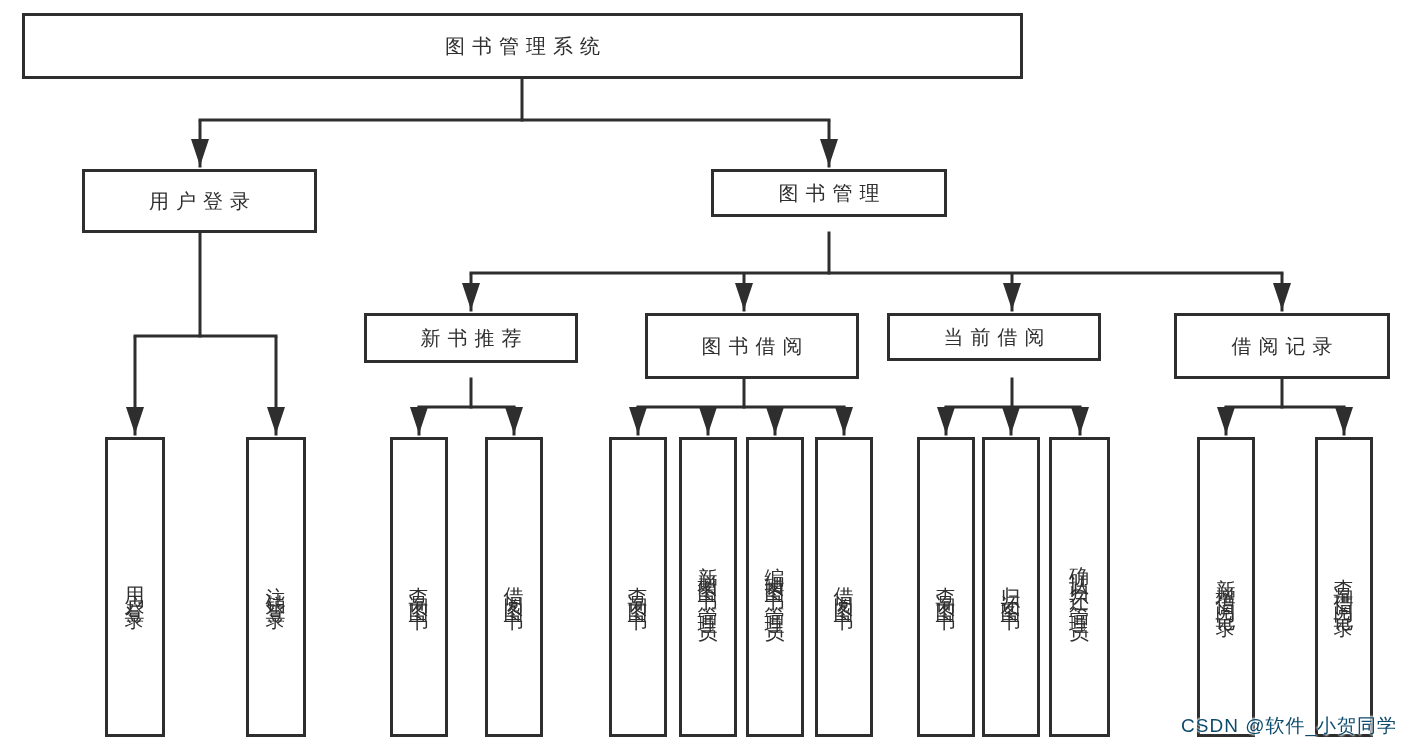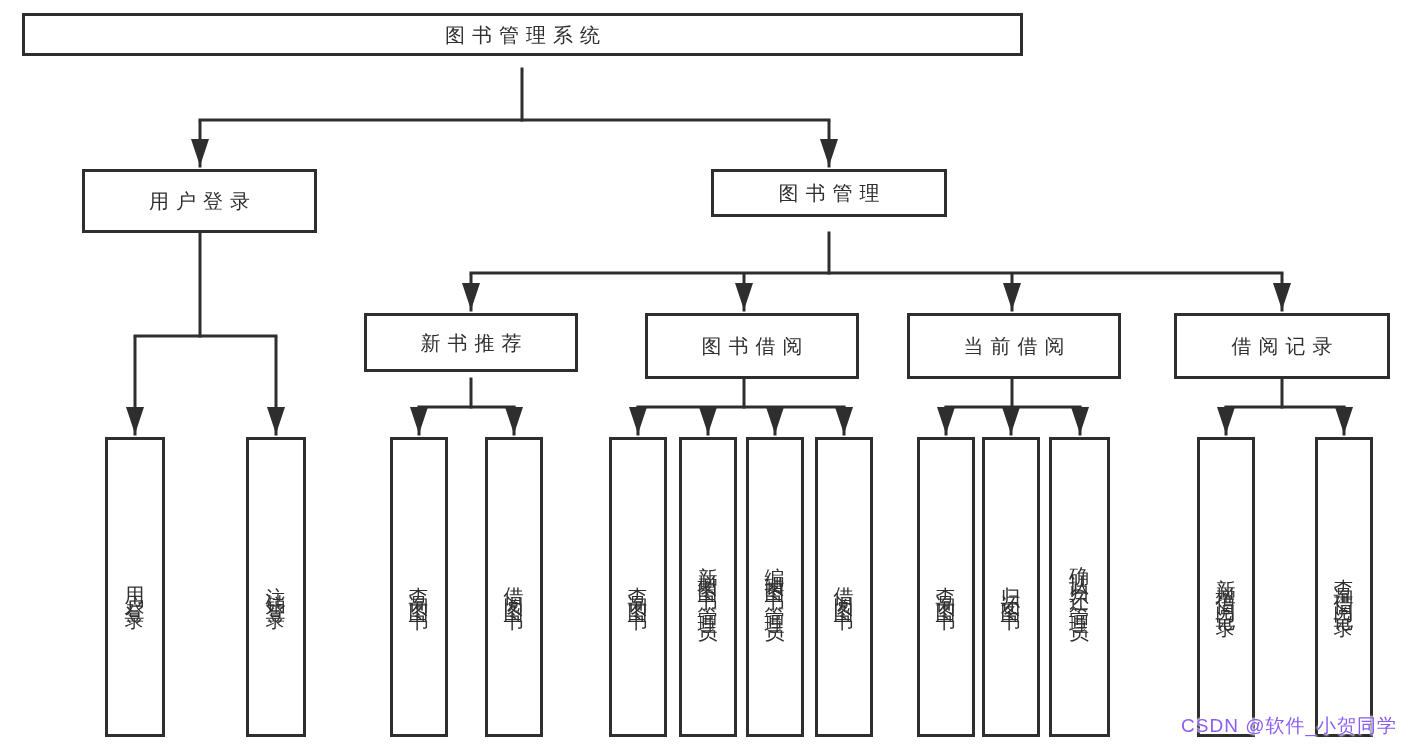--- a/index.html
+++ b/index.html
@@ -40,21 +40,21 @@
     letter-spacing: 8px;
     line-height: 1;
     white-space: nowrap;
   }
   .watermark {
     position: absolute;
     right: 8px;
     bottom: 8px;
     z-index: 5;
     font-size: 19px;
-    color: #8b5cf6;
+    color: #0c4a6e;
     letter-spacing: 1px;
     text-shadow: 0 0 2px #ffffff, 1px 1px 2px #ffffff, -1px -1px 2px #ffffff;
     white-space: nowrap;
   }
 </style>
 </head>
 <body>
 
 <div class="canvas">
 
@@ -101,38 +101,38 @@
       <path d="M1011,408 L1011,434" marker-end="url(#arr)"></path>
       <path d="M1080,408 L1080,434" marker-end="url(#arr)"></path>
 
       <path d="M1282,379 L1282,407"></path>
       <path d="M1226,407 L1344,407"></path>
       <path d="M1226,408 L1226,434" marker-end="url(#arr)"></path>
       <path d="M1344,408 L1344,434" marker-end="url(#arr)"></path>
     </g>
   </svg>
 
-  <div class="node hbox" style="left:22px; top:13px; width:1001px; height:43px;">
+  <div class="node hbox" style="left:22px; top:13px; width:1001px; height:66px;">
     <span class="label">图书管理系统</span>
   </div>
 
   <div class="node hbox" style="left:82px; top:169px; width:235px; height:64px;">
     <span class="label">用户登录</span>
   </div>
   <div class="node hbox" style="left:711px; top:169px; width:236px; height:48px;">
     <span class="label">图书管理</span>
   </div>
 
-  <div class="node hbox" style="left:364px; top:313px; width:214px; height:59px;">
+  <div class="node hbox" style="left:364px; top:313px; width:214px; height:50px;">
     <span class="label">新书推荐</span>
   </div>
   <div class="node hbox" style="left:637px; top:313px; width:214px; height:66px;margin-left:8px;">
     <span class="label">图书借阅</span>
   </div>
-  <div class="node hbox" style="left:907px; top:313px; width:214px; height:66px;">
+  <div class="node hbox" style="left:887px; top:313px; width:214px; height:48px;">
     <span class="label">当前借阅</span>
   </div>
   <div class="node hbox" style="left:1174px; top:313px; width:216px; height:66px;">
     <span class="label">借阅记录</span>
   </div>
 
   <div class="node vbox" style="left:105px; top:437px; width:60px; height:300px;">
     <span class="label">用户登录</span>
   </div>
   <div class="node vbox" style="left:246px; top:437px; width:60px; height:300px;">

